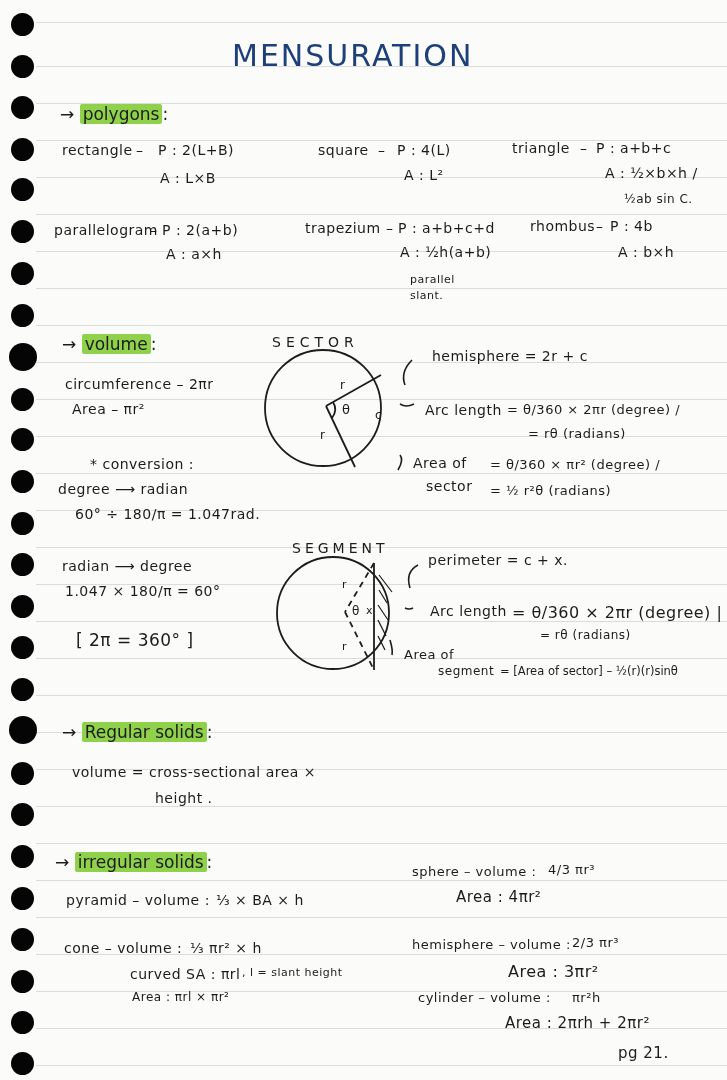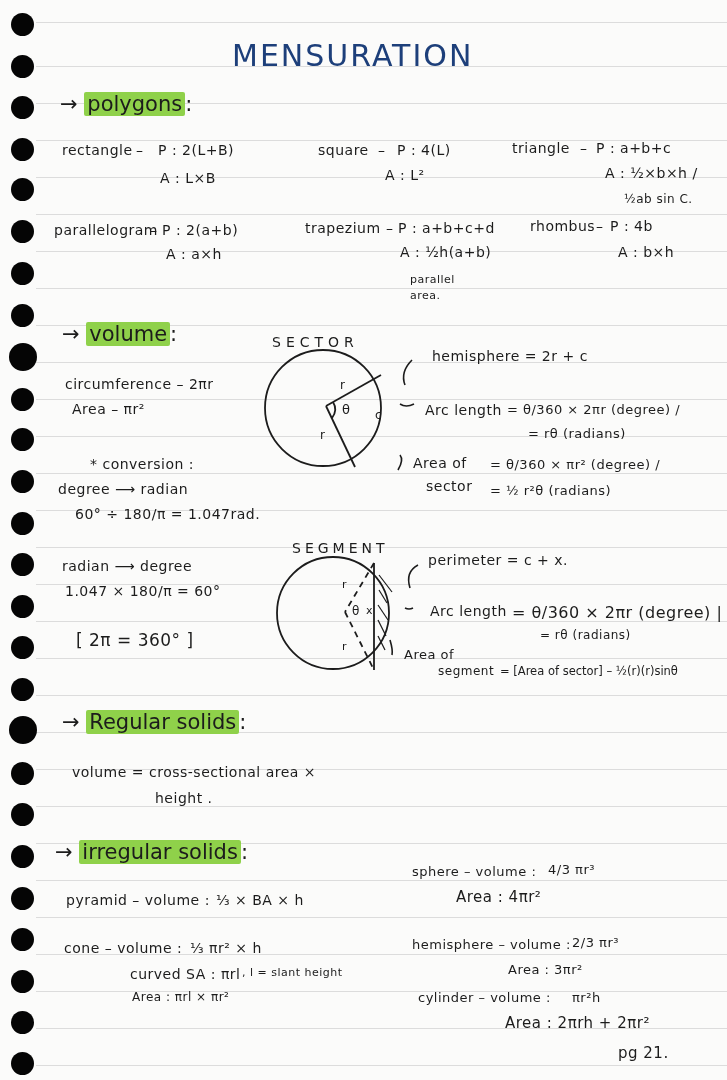--- a/index.html
+++ b/index.html
@@ -10,21 +10,21 @@
     color:#1c1c1c;
   }
   .rules { position:absolute; left:36px; right:0; top:0; bottom:0;
     background-image:repeating-linear-gradient(to bottom, transparent 0px, transparent 36px, #dcdcdc 36px, #dcdcdc 37px);
     background-position:0 30px; }
   .hole { position:absolute; left:11px; width:23px; height:23px; border-radius:50%; background:#050505; }
   .hole.big { left:9px; width:28px; height:28px; }
   .t { position:absolute; white-space:nowrap; font-size:14px; letter-spacing:0.5px; }
   .title { position:absolute; left:232px; top:38px; font-size:30px; letter-spacing:2px; color:#1d3f7a; font-family:"DejaVu Sans", sans-serif; }
   .hl { background:#8fd14a; padding:0 3px; border-radius:2px; }
-  .head { position:absolute; font-size:21px; white-space:nowrap; }
+  .head { position:absolute; font-size:17px; white-space:nowrap;margin-top:12px; }
   svg.diag { position:absolute; left:0; top:0; }
 </style>
 </head>
 <body>
 
 <div class="rules"></div>
 
 <div>
   <div class="hole" style="top:13px"></div>
   <div class="hole" style="top:55px"></div>
@@ -64,41 +64,41 @@
 <div>
   <span class="t" style="left:62px;top:142px">rectangle</span>
   <span class="t" style="left:136px;top:142px">–</span>
   <span class="t" style="left:158px;top:142px">P : 2(L+B)</span>
   <span class="t" style="left:160px;top:170px">A : L×B</span>
 </div>
 <div>
   <span class="t" style="left:318px;top:142px">square</span>
   <span class="t" style="left:378px;top:142px">–</span>
   <span class="t" style="left:397px;top:142px">P : 4(L)</span>
-  <span class="t" style="left:385px;top:167px">A : L²</span>
+  <span class="t" style="left:404px;top:167px">A : L²</span>
 </div>
 <div>
   <span class="t" style="left:512px;top:140px">triangle</span>
   <span class="t" style="left:580px;top:140px">–</span>
   <span class="t" style="left:596px;top:140px">P : a+b+c</span>
   <span class="t" style="left:605px;top:165px">A : ½×b×h /</span>
   <span class="t" style="left:624px;top:192px;font-size:12px">½ab sin C.</span>
 </div>
 <div>
   <span class="t" style="left:54px;top:222px">parallelogram</span>
   <span class="t" style="left:150px;top:222px">–</span>
   <span class="t" style="left:162px;top:222px">P : 2(a+b)</span>
   <span class="t" style="left:166px;top:246px">A : a×h</span>
 </div>
 <div>
   <span class="t" style="left:305px;top:220px">trapezium</span>
   <span class="t" style="left:386px;top:220px">–</span>
   <span class="t" style="left:398px;top:220px">P : a+b+c+d</span>
   <span class="t" style="left:400px;top:244px">A : ½h(a+b)</span>
-  <span class="t" style="left:410px;top:272px;font-size:11px;white-space:normal;width:50px;line-height:16px">parallel area.</span>
+  <span class="t" style="left:410px;top:272px;font-size:11px;white-space:normal;width:50px;line-height:16px">parallel slant.</span>
 </div>
 <div>
   <span class="t" style="left:530px;top:218px">rhombus</span>
   <span class="t" style="left:596px;top:218px">–</span>
   <span class="t" style="left:610px;top:218px">P : 4b</span>
   <span class="t" style="left:618px;top:244px">A : b×h</span>
 </div>
 
 <div class="head" style="left:62px;top:322px">
   <span>→</span>
@@ -196,21 +196,21 @@
   <span class="t" style="left:132px;top:990px;font-size:12px">Area : πrl × πr²</span>
 </div>
 <div>
   <span class="t" style="left:412px;top:864px;font-size:13px">sphere – volume :</span>
   <span class="t" style="left:548px;top:862px;font-size:13px">4/3 πr³</span>
   <span class="t" style="left:456px;top:888px;font-size:15px">Area : 4πr²</span>
 </div>
 <div>
   <span class="t" style="left:412px;top:937px;font-size:13px">hemisphere – volume :</span>
   <span class="t" style="left:572px;top:935px;font-size:13px">2/3 πr³</span>
-  <span class="t" style="left:508px;top:962px;font-size:13px">Area : 3πr²</span>
+  <span class="t" style="left:508px;top:962px;font-size:16px">Area : 3πr²</span>
 </div>
 <div>
   <span class="t" style="left:418px;top:990px;font-size:13px">cylinder – volume :</span>
   <span class="t" style="left:572px;top:990px;font-size:13px">πr²h</span>
   <span class="t" style="left:505px;top:1014px;font-size:15px">Area : 2πrh + 2πr²</span>
 </div>
 
 <span class="t" style="left:618px;top:1044px;font-size:15px">pg 21.</span>
 
 </body></html>

